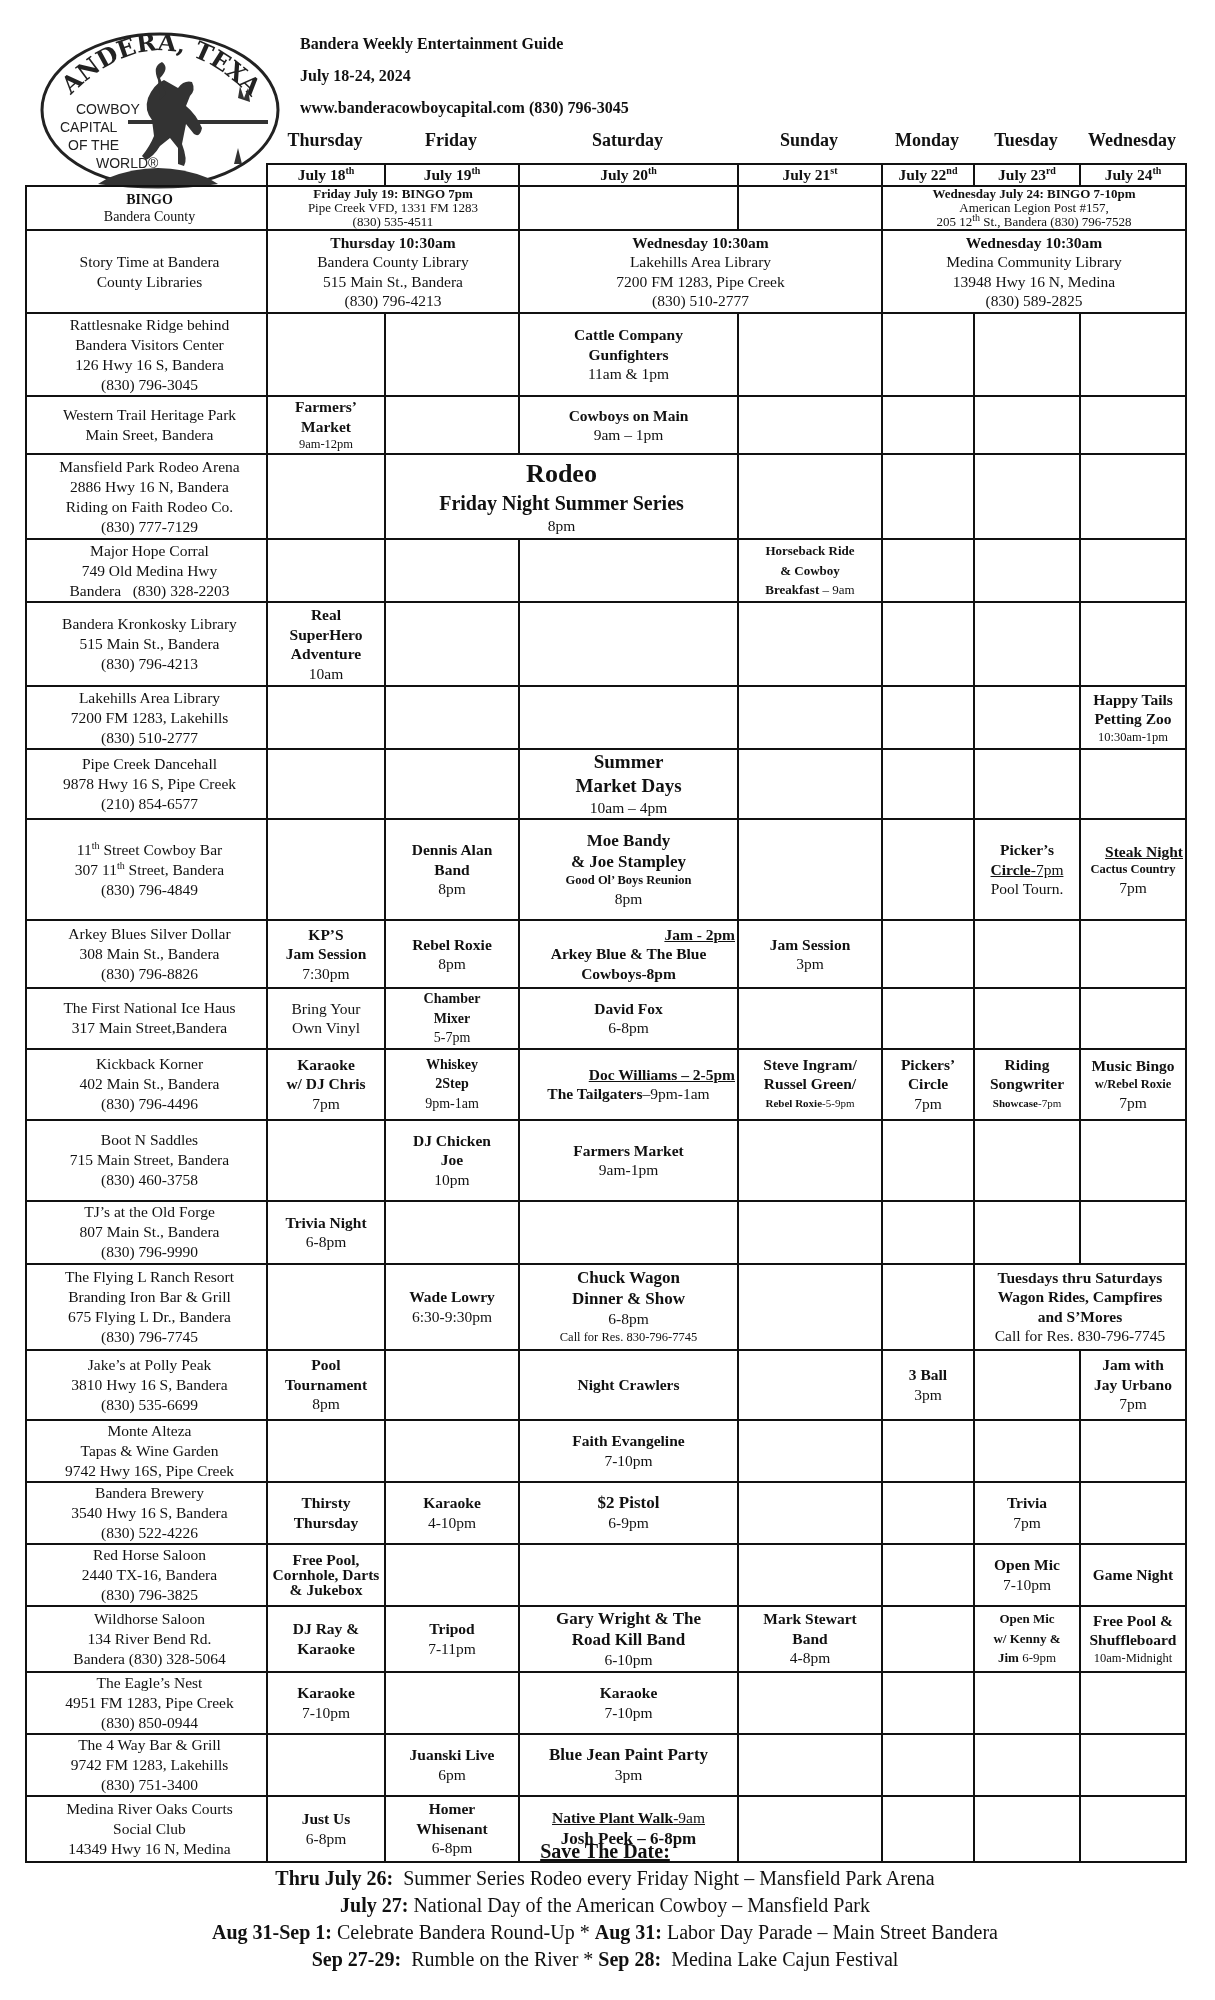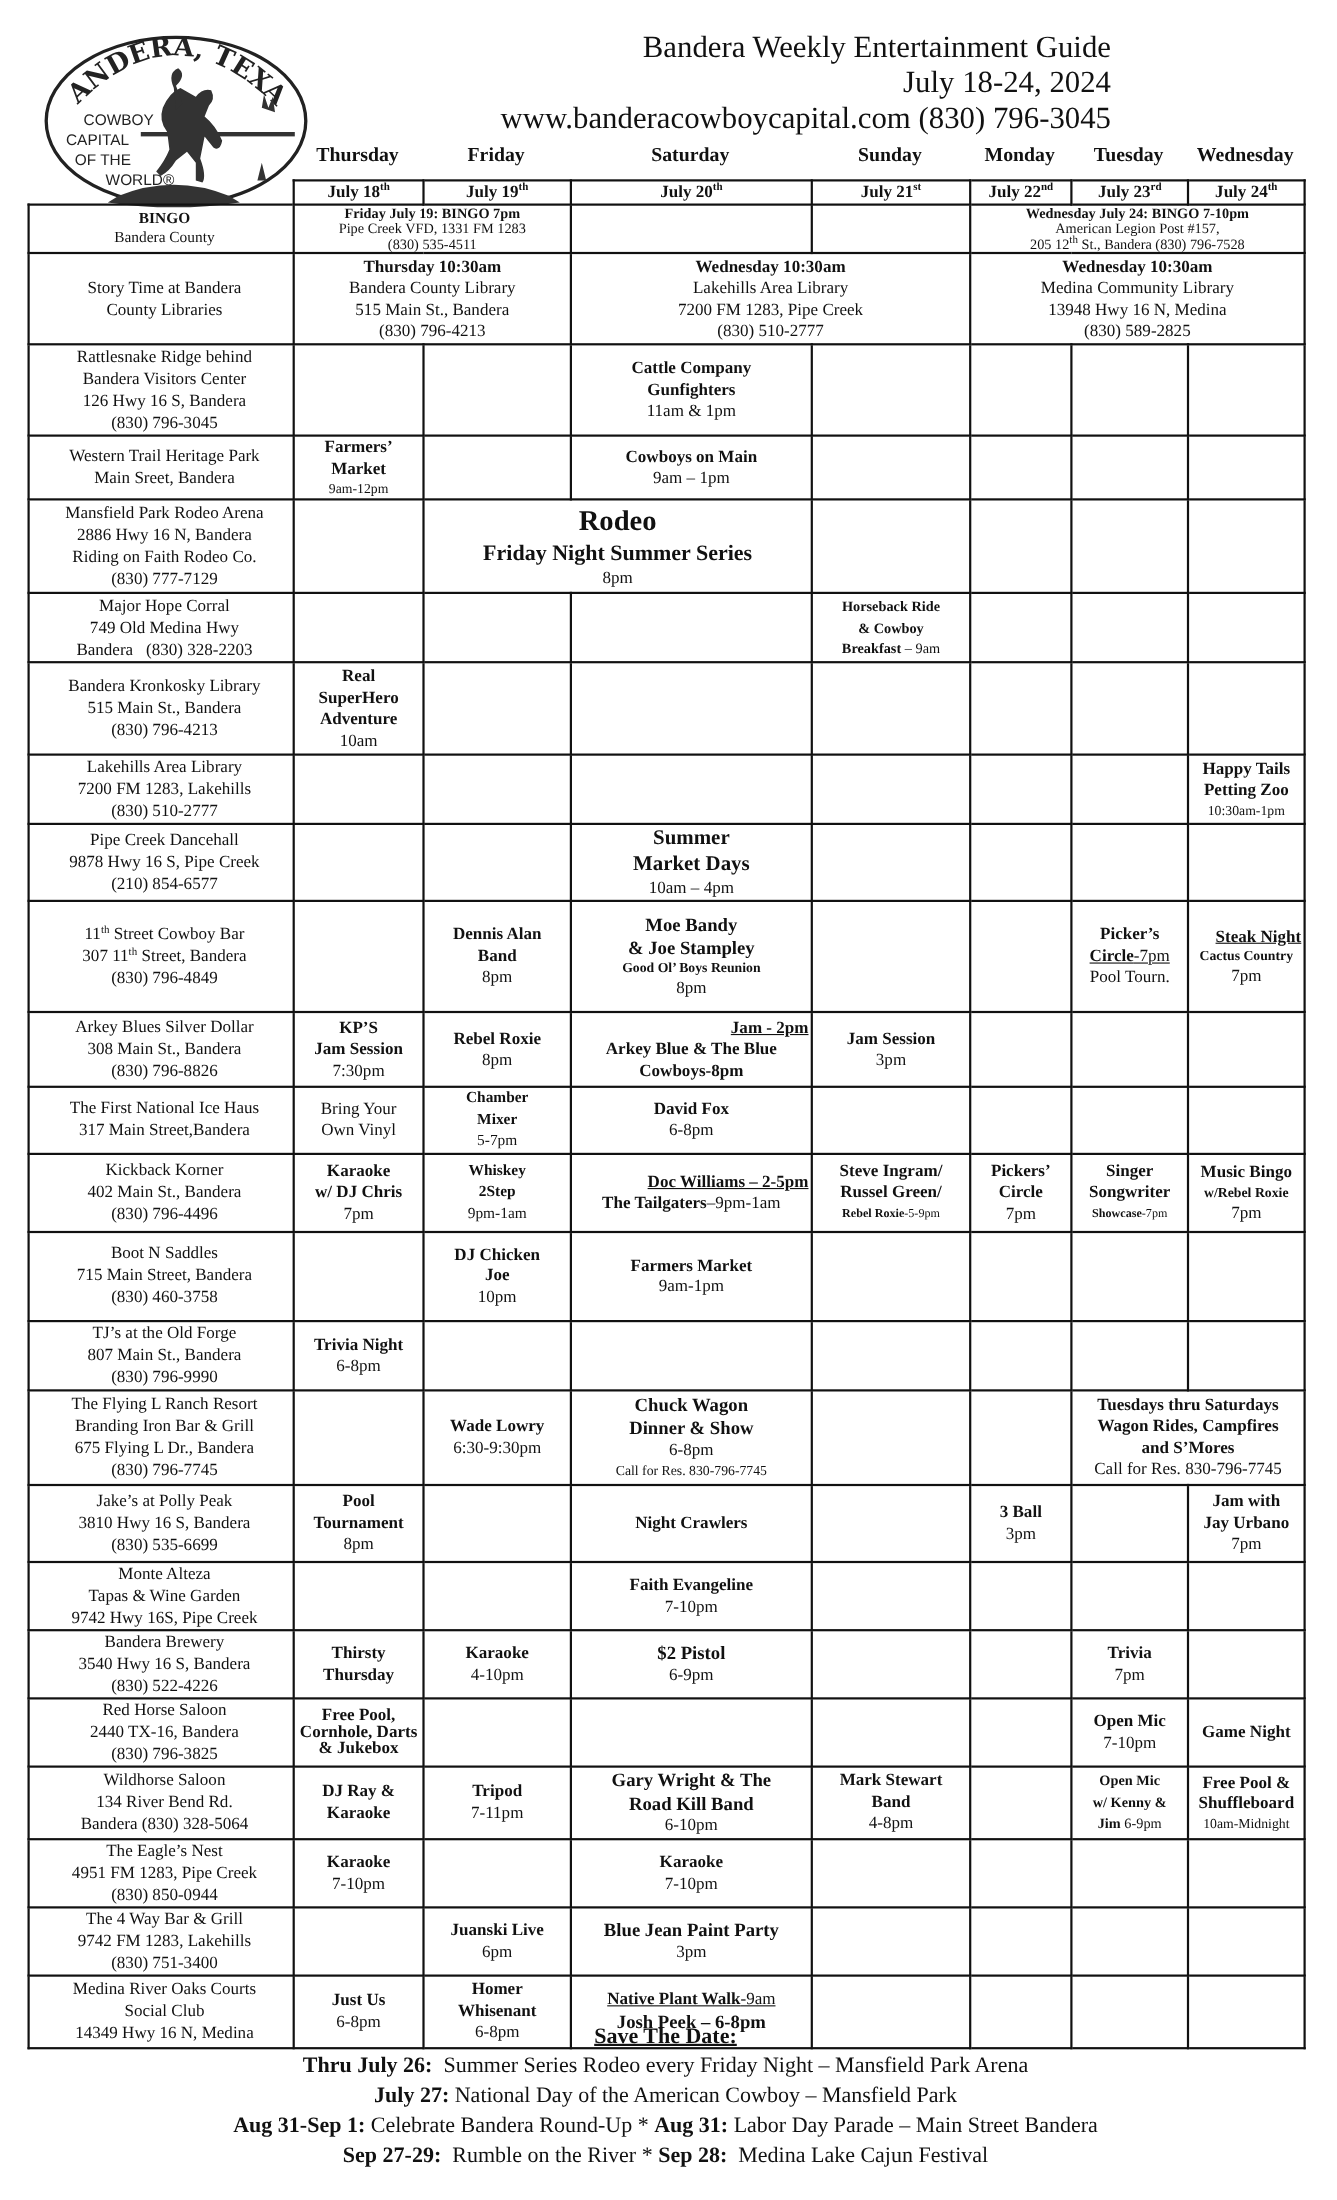--- a/index.html
+++ b/index.html
@@ -1,18 +1,18 @@
 <!DOCTYPE html>
 <html><head>
 <meta charset="utf-8">
 <style>
   html, body { margin:0; padding:0; background:#fff; }
   body { width:1215px; height:2000px; position:relative; font-family:"Liberation Serif","DejaVu Serif",serif; color:#111; overflow:hidden; }
   .logo { position:absolute; left:38px; top:28px; width:245px; height:163px; }
-  .title { position:absolute; left:300px; top:28px; width:710px; text-align:right; font-weight:normal; font-size:28px; line-height:32px; }
+  .title { position:absolute; left:300px; top:28px; width:710px; text-align:left; font-weight:bold; font-size:16px; line-height:32px; }
   .days { position:absolute; top:130px; left:266px; width:919px; height:24px; font-weight:bold; font-size:18px; }
   .days span { position:absolute; text-align:center; top:0; }
   table.grid { position:absolute; left:25px; top:163px; border-collapse:collapse; table-layout:fixed; }
   table.grid td { border:2px solid #111; padding:0 2px; text-align:center; vertical-align:middle; font-size:15.5px; line-height:19.5px; overflow:hidden; }
   table.grid td.venue { text-align:center; padding-left:8px; font-size:15.5px; line-height:20px; }
   table.grid td.blank-corner { border:none; }
   td.date { font-weight:bold; font-size:16px; }
   sup { font-size:10px; line-height:0; }
   .b { font-weight:bold; }
   .big { font-size:17px; line-height:21px; }
@@ -375,21 +375,21 @@
           <div class="b">Steve Ingram/</div>
           <div class="b">Russel Green/</div>
           <div class="xs"><span class="b">Rebel Roxie</span><span>-5-9pm</span></div>
         </td>
     <td>
           <div class="b">Pickers’</div>
           <div class="b">Circle</div>
           <div>7pm</div>
         </td>
     <td>
-          <div class="b">Singer</div>
+          <div class="b">Riding</div>
           <div class="b">Songwriter</div>
           <div class="xs"><span class="b">Showcase</span><span>-7pm</span></div>
         </td>
     <td>
           <div class="b">Music Bingo</div>
           <div class="b sm">w/Rebel Roxie</div>
           <div>7pm</div>
         </td>
   </tr>
 

